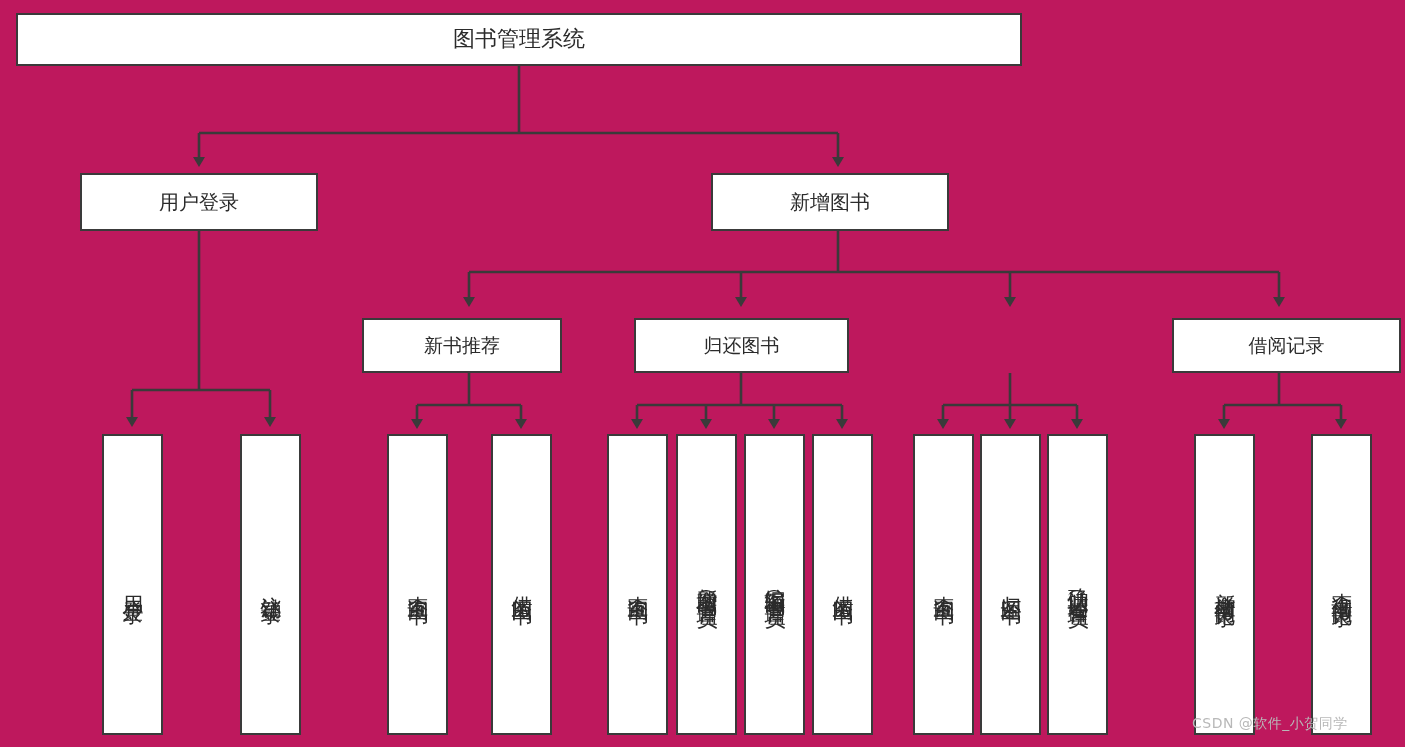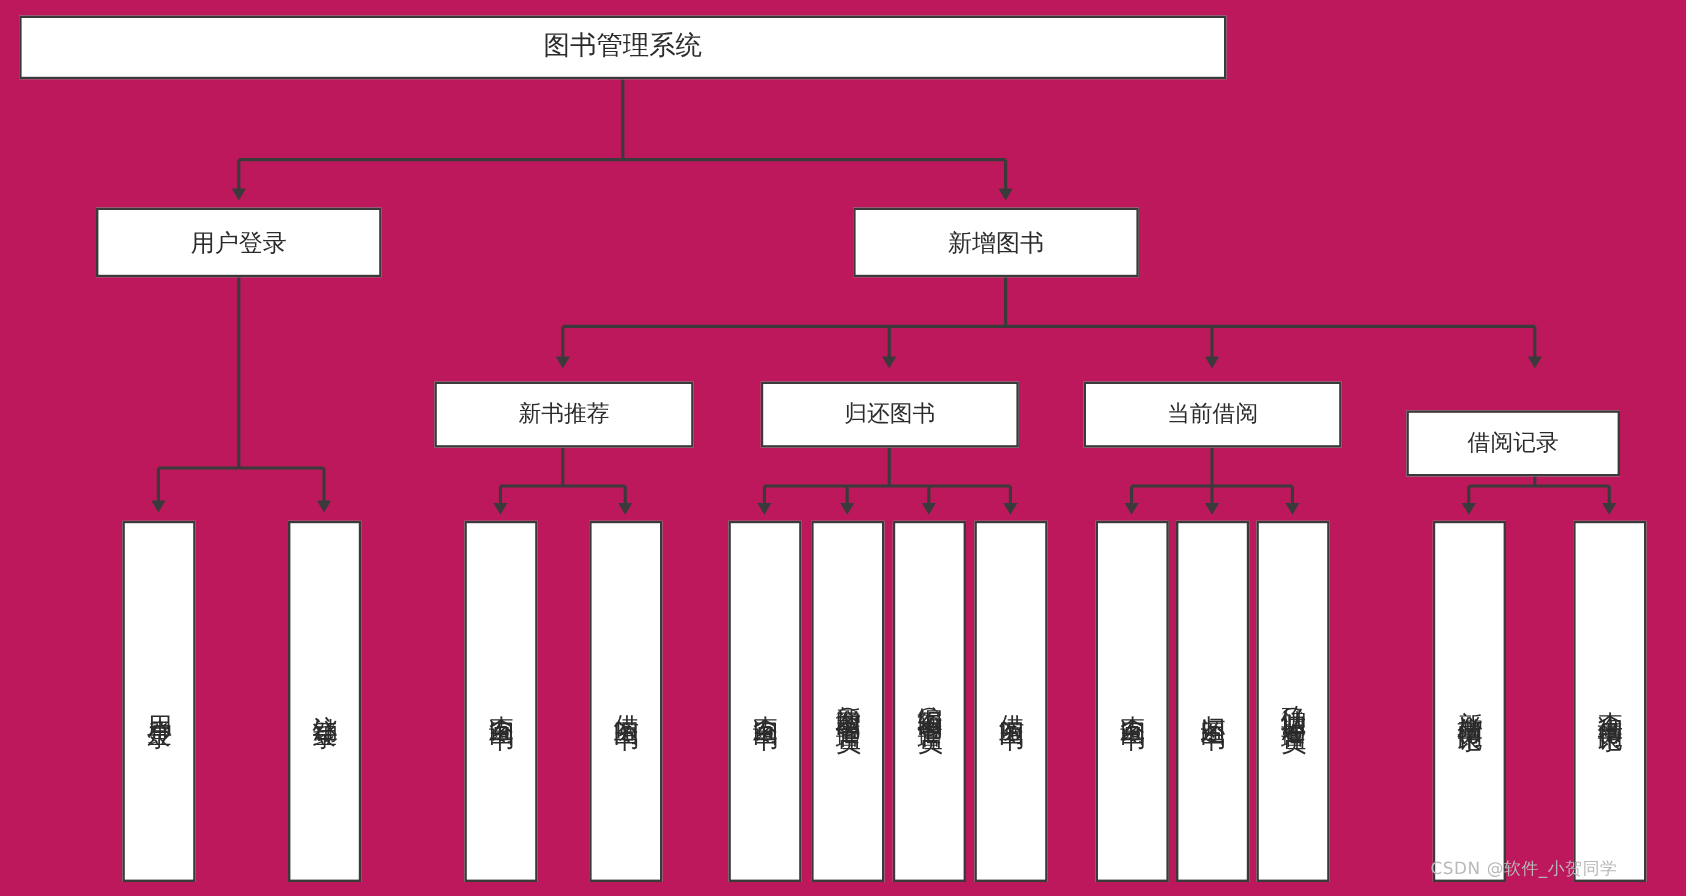--- a/index.html
+++ b/index.html
@@ -129,33 +129,30 @@
   </div>
 
   <div class="node l2 horiz" style="left:80px; top:173px; width:238px; height:58px;">
     <span class="label">用户登录</span>
   </div>
 
   <div class="node l2 horiz" style="left:711px; top:173px; width:238px; height:58px;">
     <span class="label">新增图书</span>
   </div>
 
-  <div class="node l3 horiz" style="left:362px; top:318px; width:216px; height:55px;">
+  <div class="node l3 horiz" style="left:362px; top:318px; width:200px; height:55px;">
     <span class="label">新书推荐</span>
   </div>
 
   <div class="node l3 horiz" style="left:634px; top:318px; width:215px; height:55px;">
     <span class="label">归还图书</span>
   </div>
 
-  <div class="node l3 horiz" style="left:903px; top:318px; width:215px; height:55px;">
-    <span class="label">当前借阅</span>
-  </div>
-
-  <div class="node l3 horiz" style="left:1172px; top:318px; width:178px; height:55px;margin-top:24px;">
+
+  <div class="node l3 horiz" style="left:1172px; top:318px; width:229px; height:55px;">
     <span class="label">借阅记录</span>
   </div>
 
   <div class="node leaf vert" style="left:102px; top:434px; width:61px; height:301px;">
     <span class="label">用户登录</span>
   </div>
 
   <div class="node leaf vert" style="left:240px; top:434px; width:61px; height:301px;">
     <span class="label">注销登录</span>
   </div>

